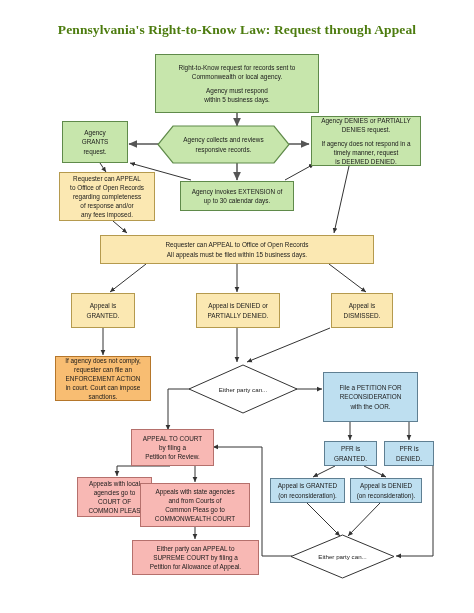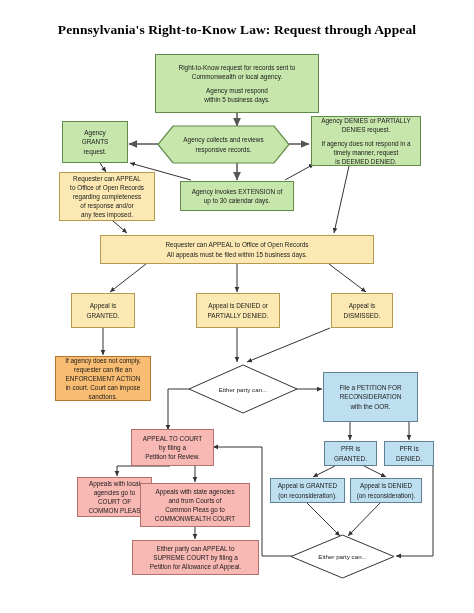--- a/index.html
+++ b/index.html
@@ -12,21 +12,21 @@
   }
   #chart{position:relative;width:474px;height:613px;}
   #edges{position:absolute;left:0;top:0;width:474px;height:613px;}
 
   .title{
     position:absolute;left:0;top:22px;width:474px;
     text-align:center;
     font-family:"Liberation Serif", serif;
     font-weight:bold;
     font-size:13.5px;
-    color:#000000;
+    color:#4d7c0f;
     letter-spacing:0.1px;
   }
 
   .node{
     position:absolute;
     box-sizing:border-box;
     display:flex;
     flex-direction:column;
     align-items:center;
     justify-content:center;

